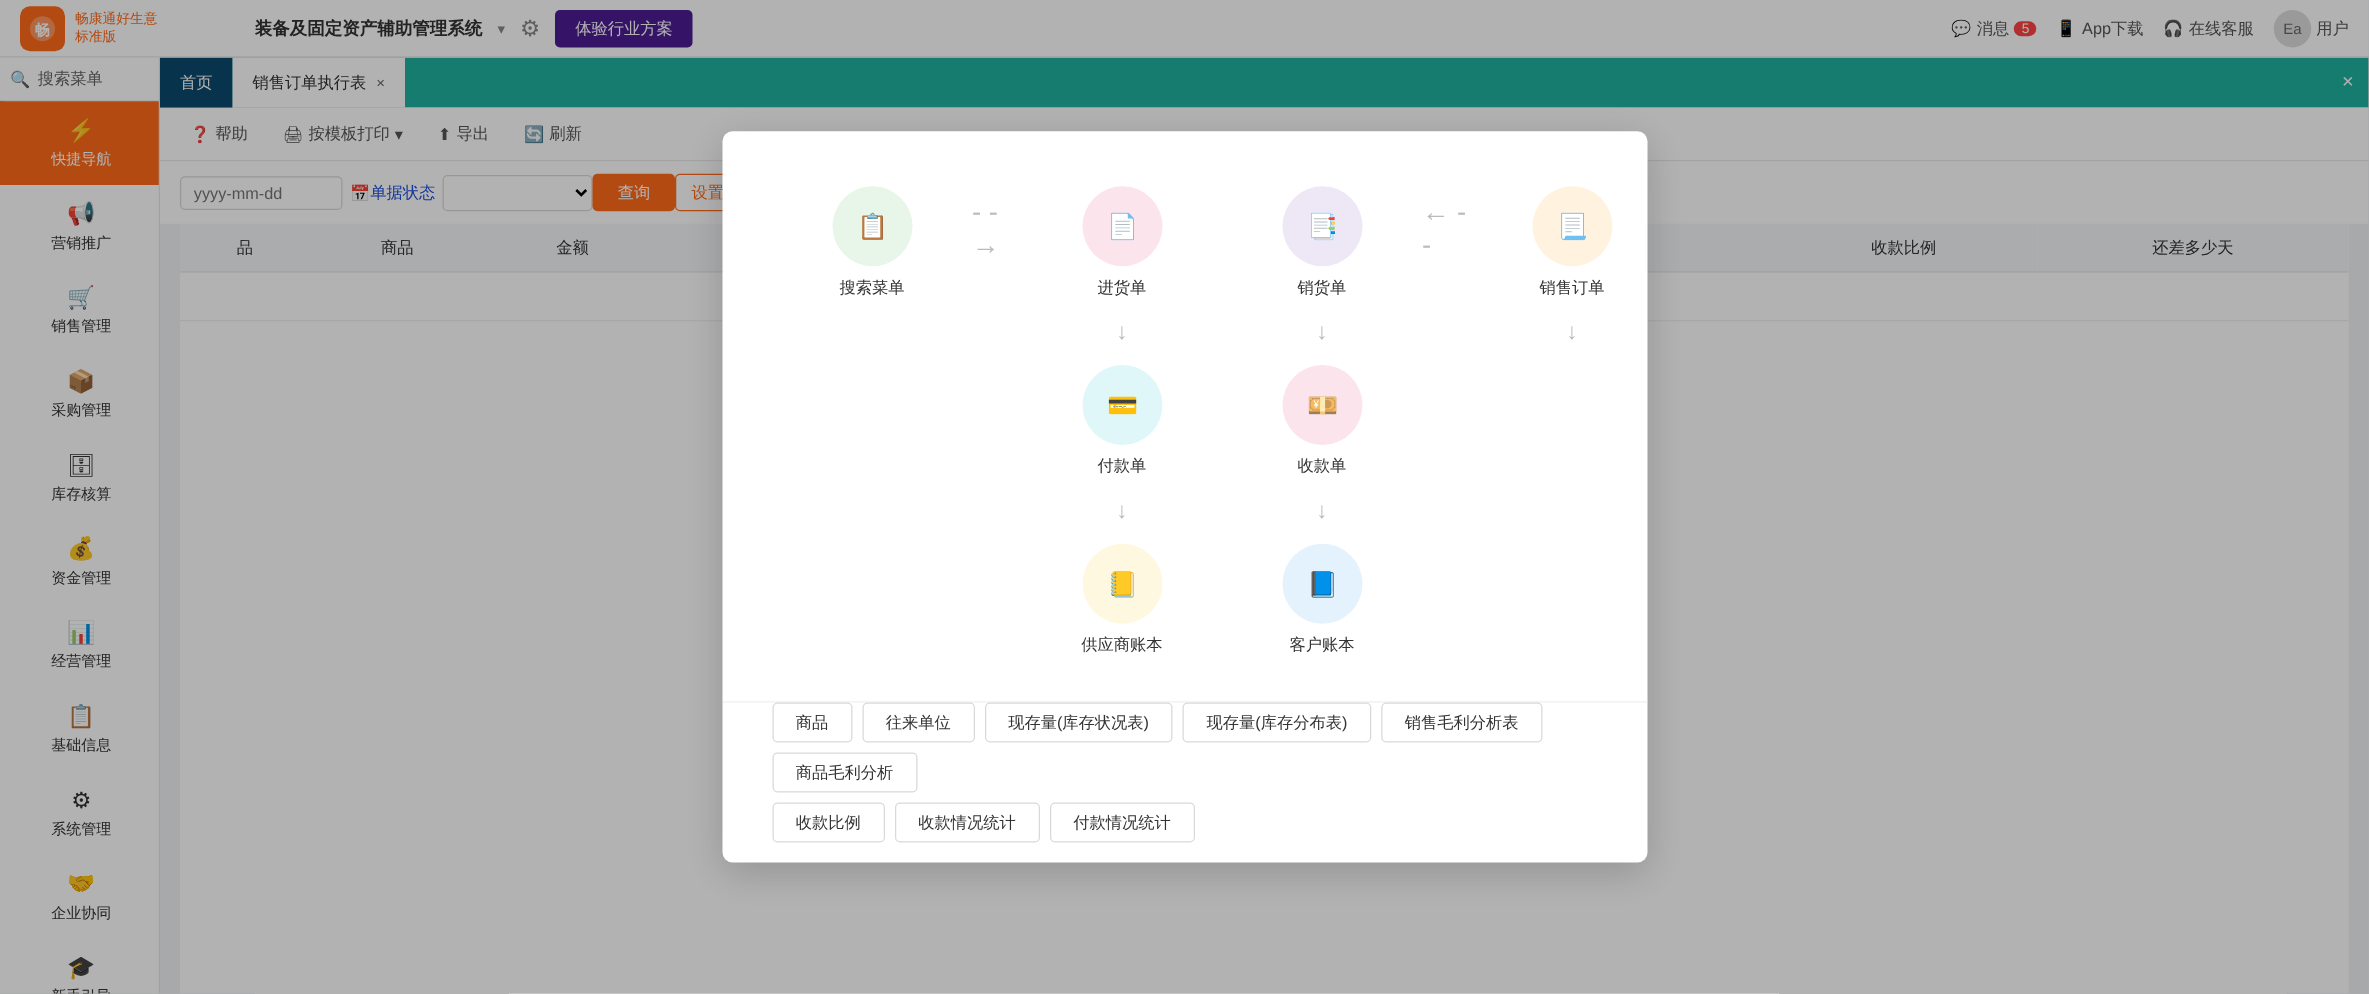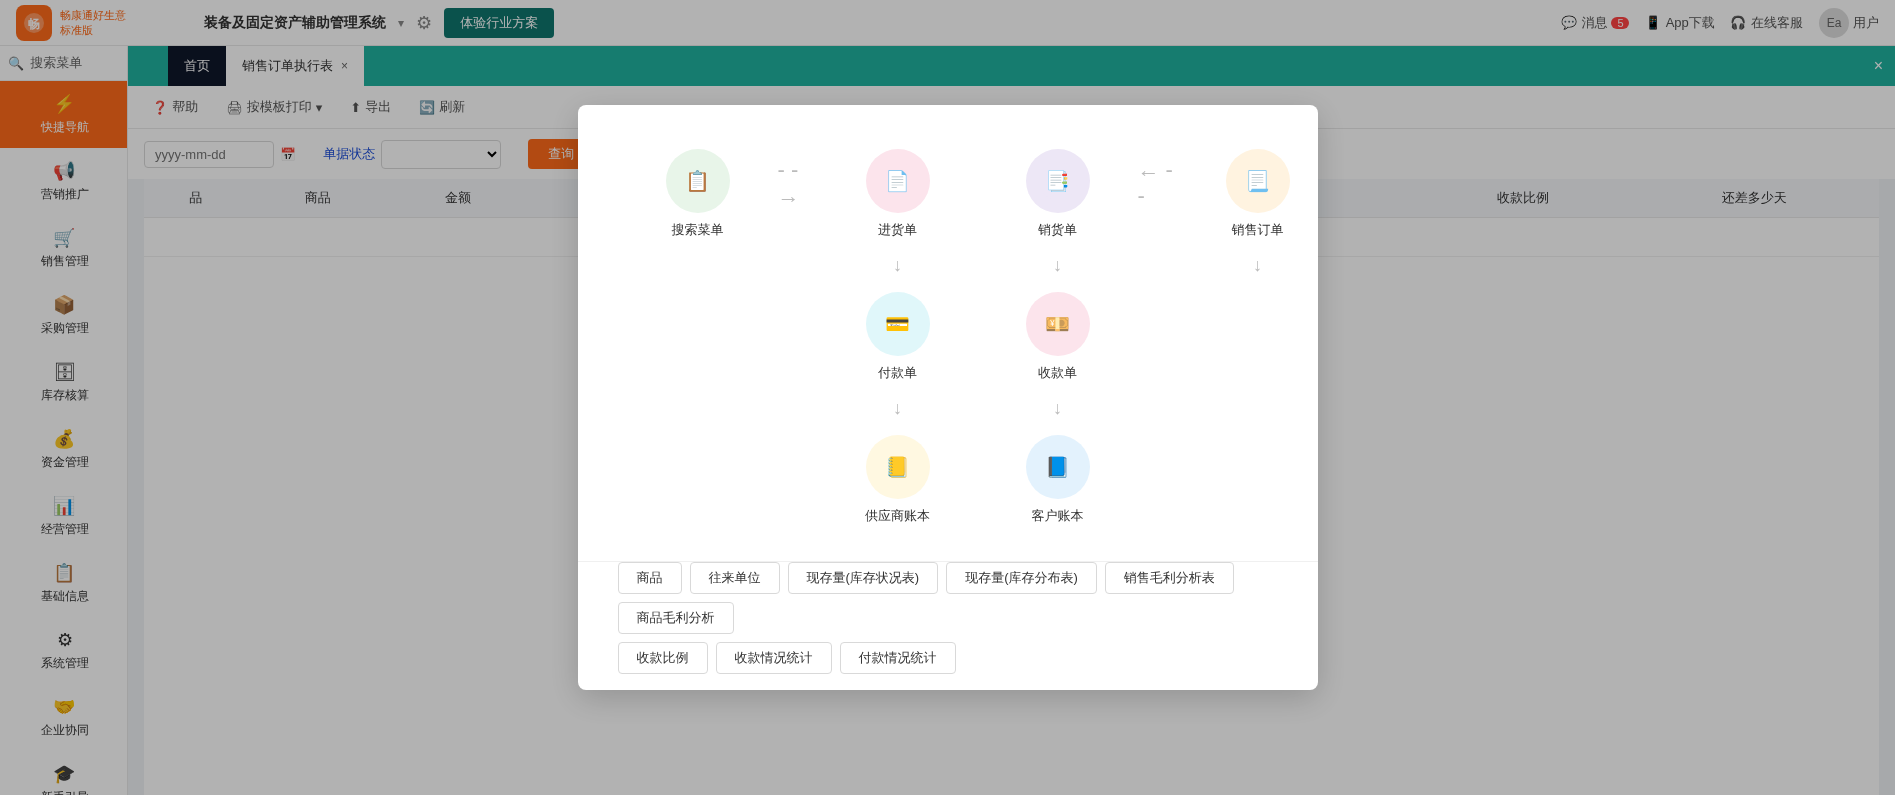--- a/index.html
+++ b/index.html
@@ -6,46 +6,46 @@
     body { font-family: 'Microsoft YaHei', Arial, sans-serif; font-size: 13px; background: #f0f2f5; overflow: hidden; }
 
     
     .app-container { display: flex; flex-direction: column; height: 795px; width: 1895px; }
     .top-bar { display: flex; align-items: center; height: 46px; background: #fff; border-bottom: 1px solid #e8e8e8; padding: 0 16px; gap: 12px; flex-shrink: 0; }
     .main-layout { display: flex; flex: 1; overflow: hidden; }
     .sidebar { width: 128px; background: #fff; border-right: 1px solid #e8e8e8; flex-shrink: 0; display: flex; flex-direction: column; }
     .content-area { flex: 1; display: flex; flex-direction: column; overflow: hidden; }
     .tab-bar { display: flex; align-items: center; height: 40px; background: #20b2a0; padding: 0 0 0 0; flex-shrink: 0; }
     .tab-item { height: 40px; display: flex; align-items: center; padding: 0 16px; cursor: pointer; font-size: 13px; color: #fff; position: relative; }
-    .tab-item.home { background: #0f172a; margin-left: 40px; }
+    .tab-item.home { background: #0c4a6e; }
     .tab-item.active { background: #fff; color: #333; }
     .tab-item .close-btn { margin-left: 8px; font-size: 12px; cursor: pointer; color: #666; }
     .tab-close-all { margin-left: auto; margin-right: 12px; color: #fff; cursor: pointer; font-size: 16px; }
 
     
     .logo-area { display: flex; align-items: center; gap: 8px; width: 128px; flex-shrink: 0; }
     .logo-icon { width: 36px; height: 36px; background: #ff6b1a; border-radius: 8px; display: flex; align-items: center; justify-content: center; }
     .logo-text { font-size: 11px; color: #ff6b1a; line-height: 1.3; }
     .top-actions { display: flex; align-items: center; gap: 16px; margin-left: auto; }
     .action-item { display: flex; align-items: center; gap: 4px; cursor: pointer; color: #555; font-size: 13px; }
     .badge { background: #ff4444; color: #fff; border-radius: 10px; padding: 0 5px; font-size: 11px; min-width: 18px; text-align: center; }
-    .btn-primary { background: #0f766e; color: #fff; border: none; border-radius: 4px; padding: 6px 16px; cursor: pointer; font-size: 13px; }
+    .btn-primary { background: #4c1d95; color: #fff; border: none; border-radius: 4px; padding: 6px 16px; cursor: pointer; font-size: 13px; }
     .avatar-circle { width: 30px; height: 30px; background: #ddd; border-radius: 50%; display: flex; align-items: center; justify-content: center; overflow: hidden; }
 
     
     .sidebar-search { padding: 8px; border-bottom: 1px solid #f0f0f0; display: flex; align-items: center; gap: 6px; cursor: pointer; color: #666; }
     .sidebar-item { display: flex; flex-direction: column; align-items: center; padding: 12px 0; cursor: pointer; color: #333; font-size: 12px; gap: 4px; border-left: 3px solid transparent; }
     .sidebar-icon { font-size: 18px; }
     .sidebar-item.quick { background: #ff6b1a; color: #fff; border-left: 3px solid #ff6b1a; }
     .sidebar-item.quick .sidebar-icon { color: #fff; }
 
     
     .toolbar { display: flex; align-items: center; gap: 12px; padding: 8px 16px; background: #fff; border-bottom: 1px solid #e8e8e8; flex-shrink: 0; flex-wrap: wrap; }
     .toolbar-btn { display: flex; align-items: center; gap: 4px; cursor: pointer; color: #555; font-size: 13px; padding: 4px 8px; border-radius: 4px; }
-    .search-row { display: flex; align-items: center; gap: 27px; padding: 10px 16px; background: #fff; flex-shrink: 0; flex-wrap: wrap; }
+    .search-row { display: flex; align-items: center; gap: 0; padding: 10px 16px; background: #fff; flex-shrink: 0; flex-wrap: wrap; }
     .search-field { display: flex; align-items: center; gap: 6px; }
     .search-label { color: #1d4ed8; font-size: 13px; white-space: nowrap; }
     .search-input { border: 1px solid #d9d9d9; border-radius: 4px; padding: 5px 10px; font-size: 13px; width: 140px; outline: none; }
     .date-input { width: 130px; }
     .select-input { border: 1px solid #d9d9d9; border-radius: 4px; padding: 5px 10px; font-size: 13px; width: 120px; background: #fff; cursor: pointer; }
     .btn-query { background: #ff6b1a; color: #fff; border: none; border-radius: 4px; padding: 6px 20px; cursor: pointer; font-size: 13px; }
     .btn-setting { background: #fff; color: #ff6b1a; border: 1px solid #ff6b1a; border-radius: 4px; padding: 5px 12px; cursor: pointer; font-size: 13px; }
     .more-conditions { color: #20b2a0; cursor: pointer; font-size: 13px; display: flex; align-items: center; gap: 2px; }
 
     

